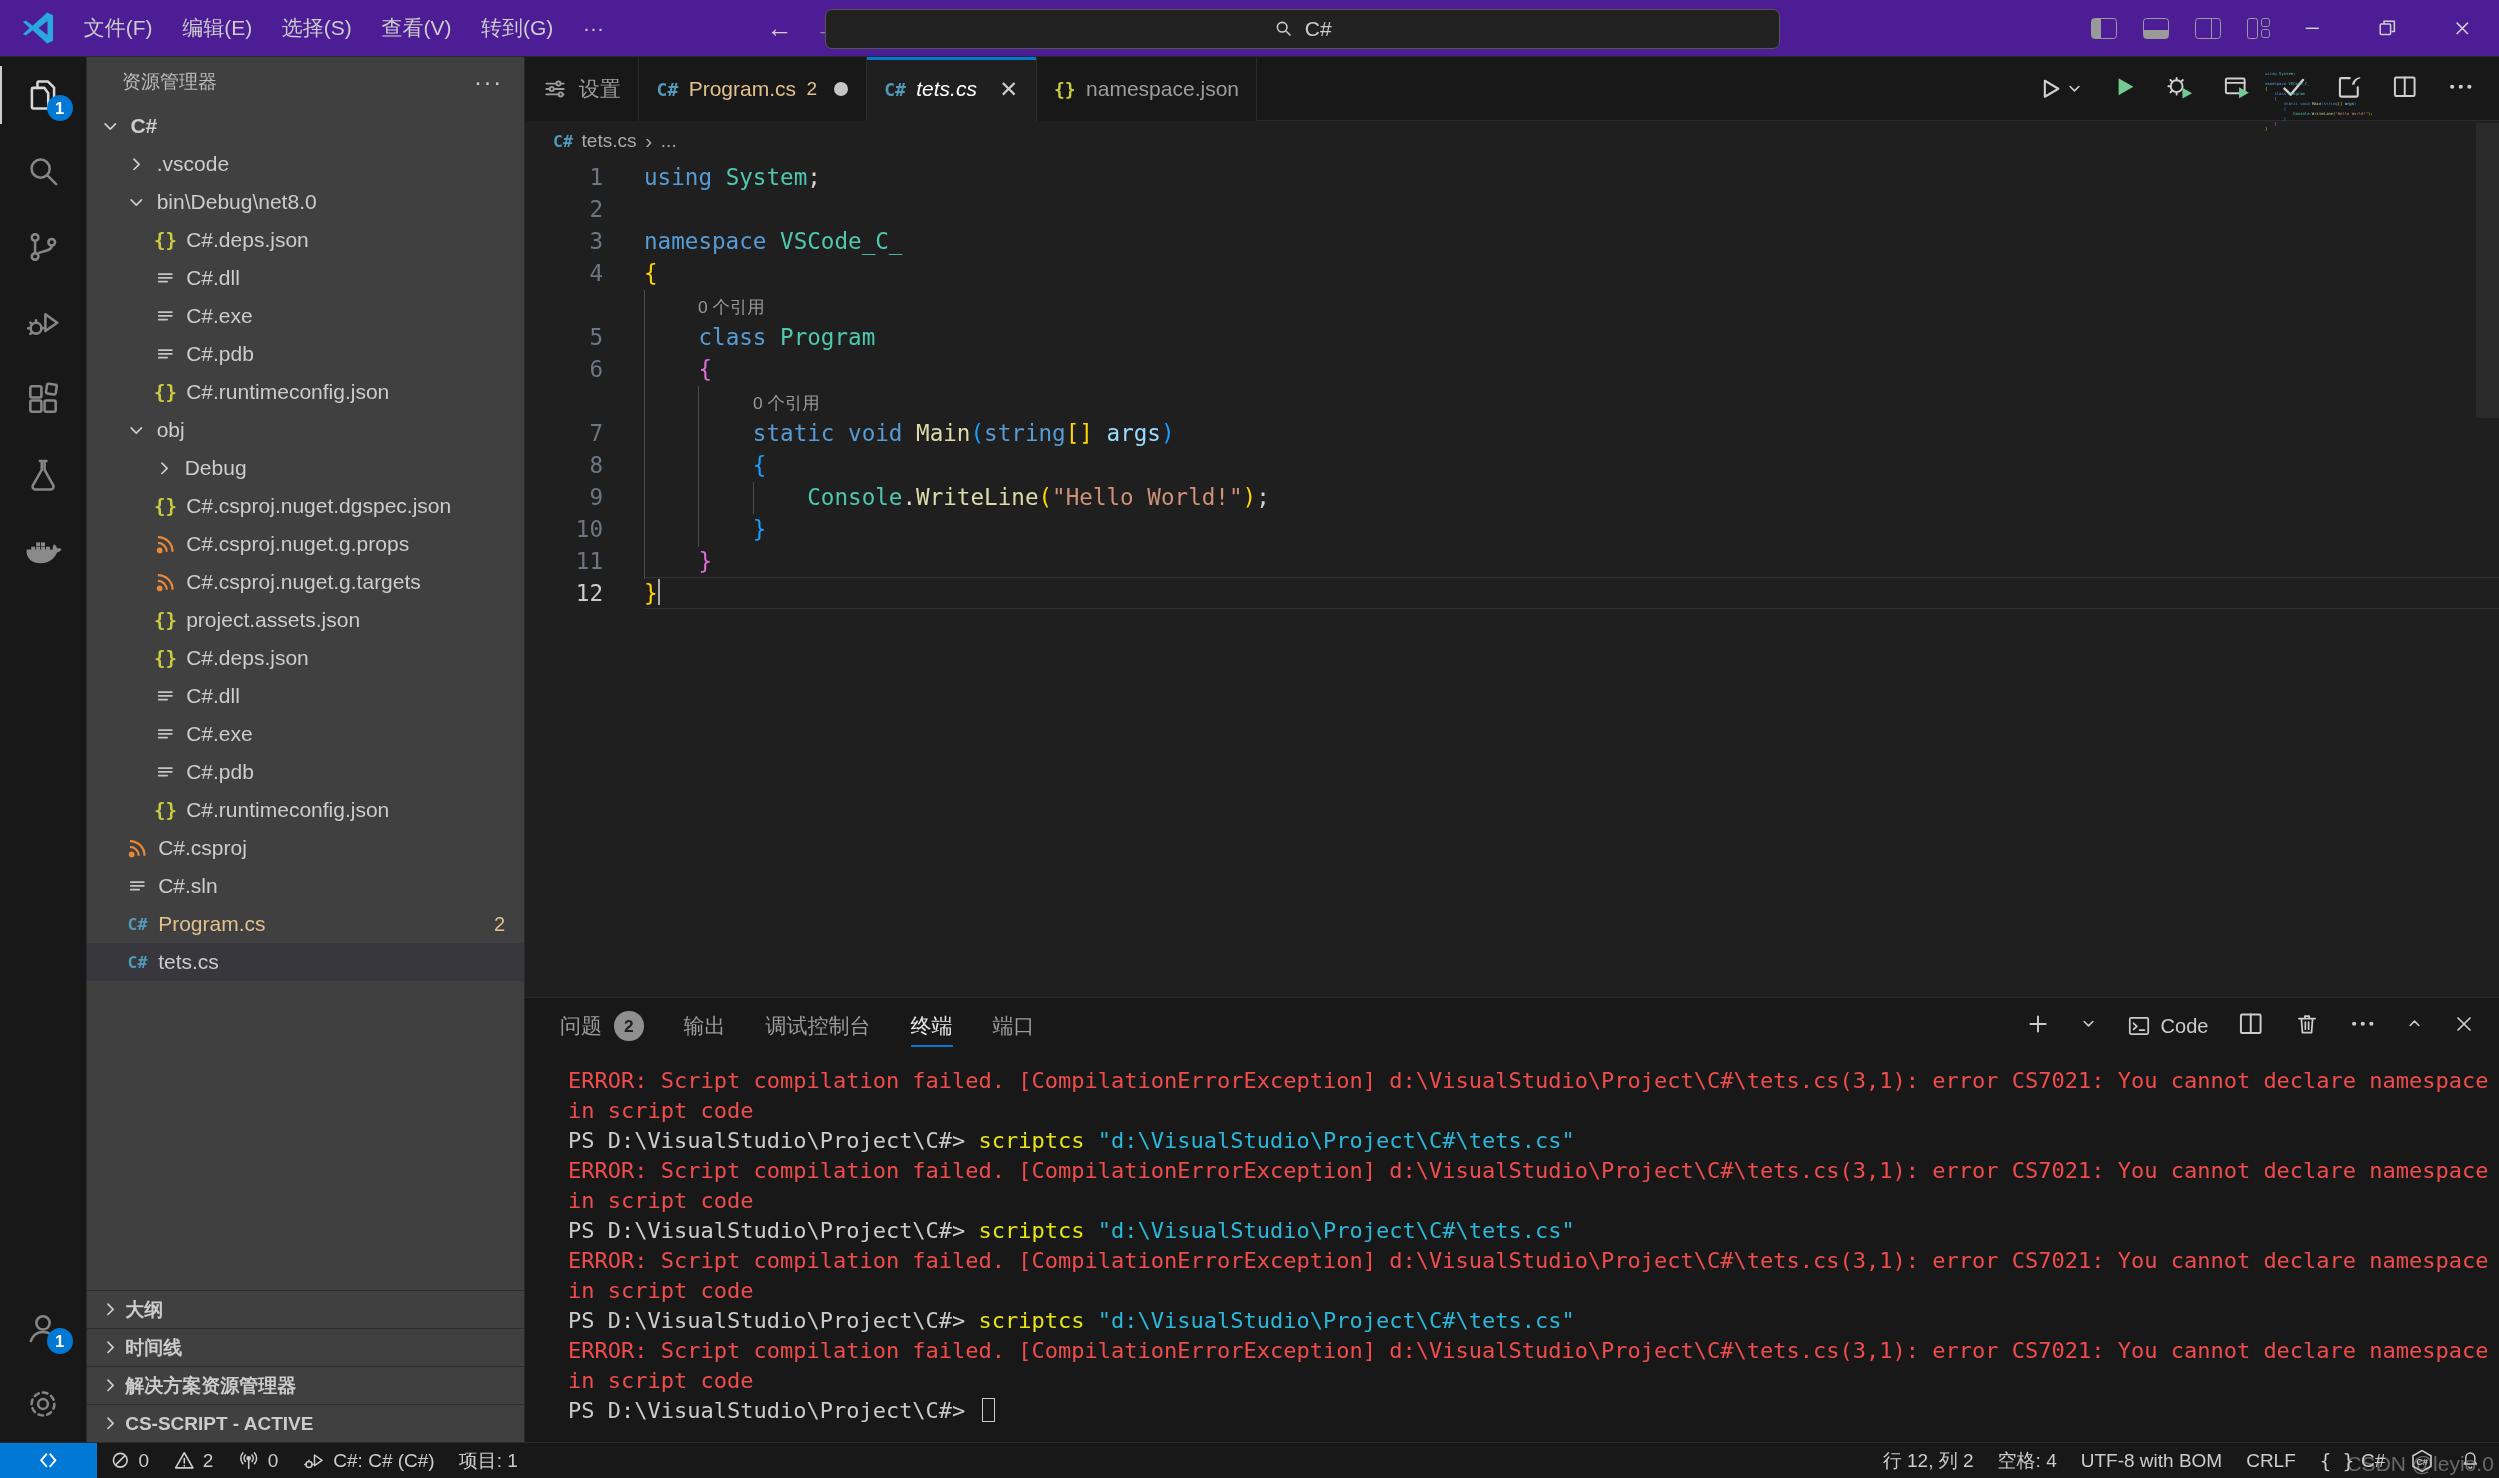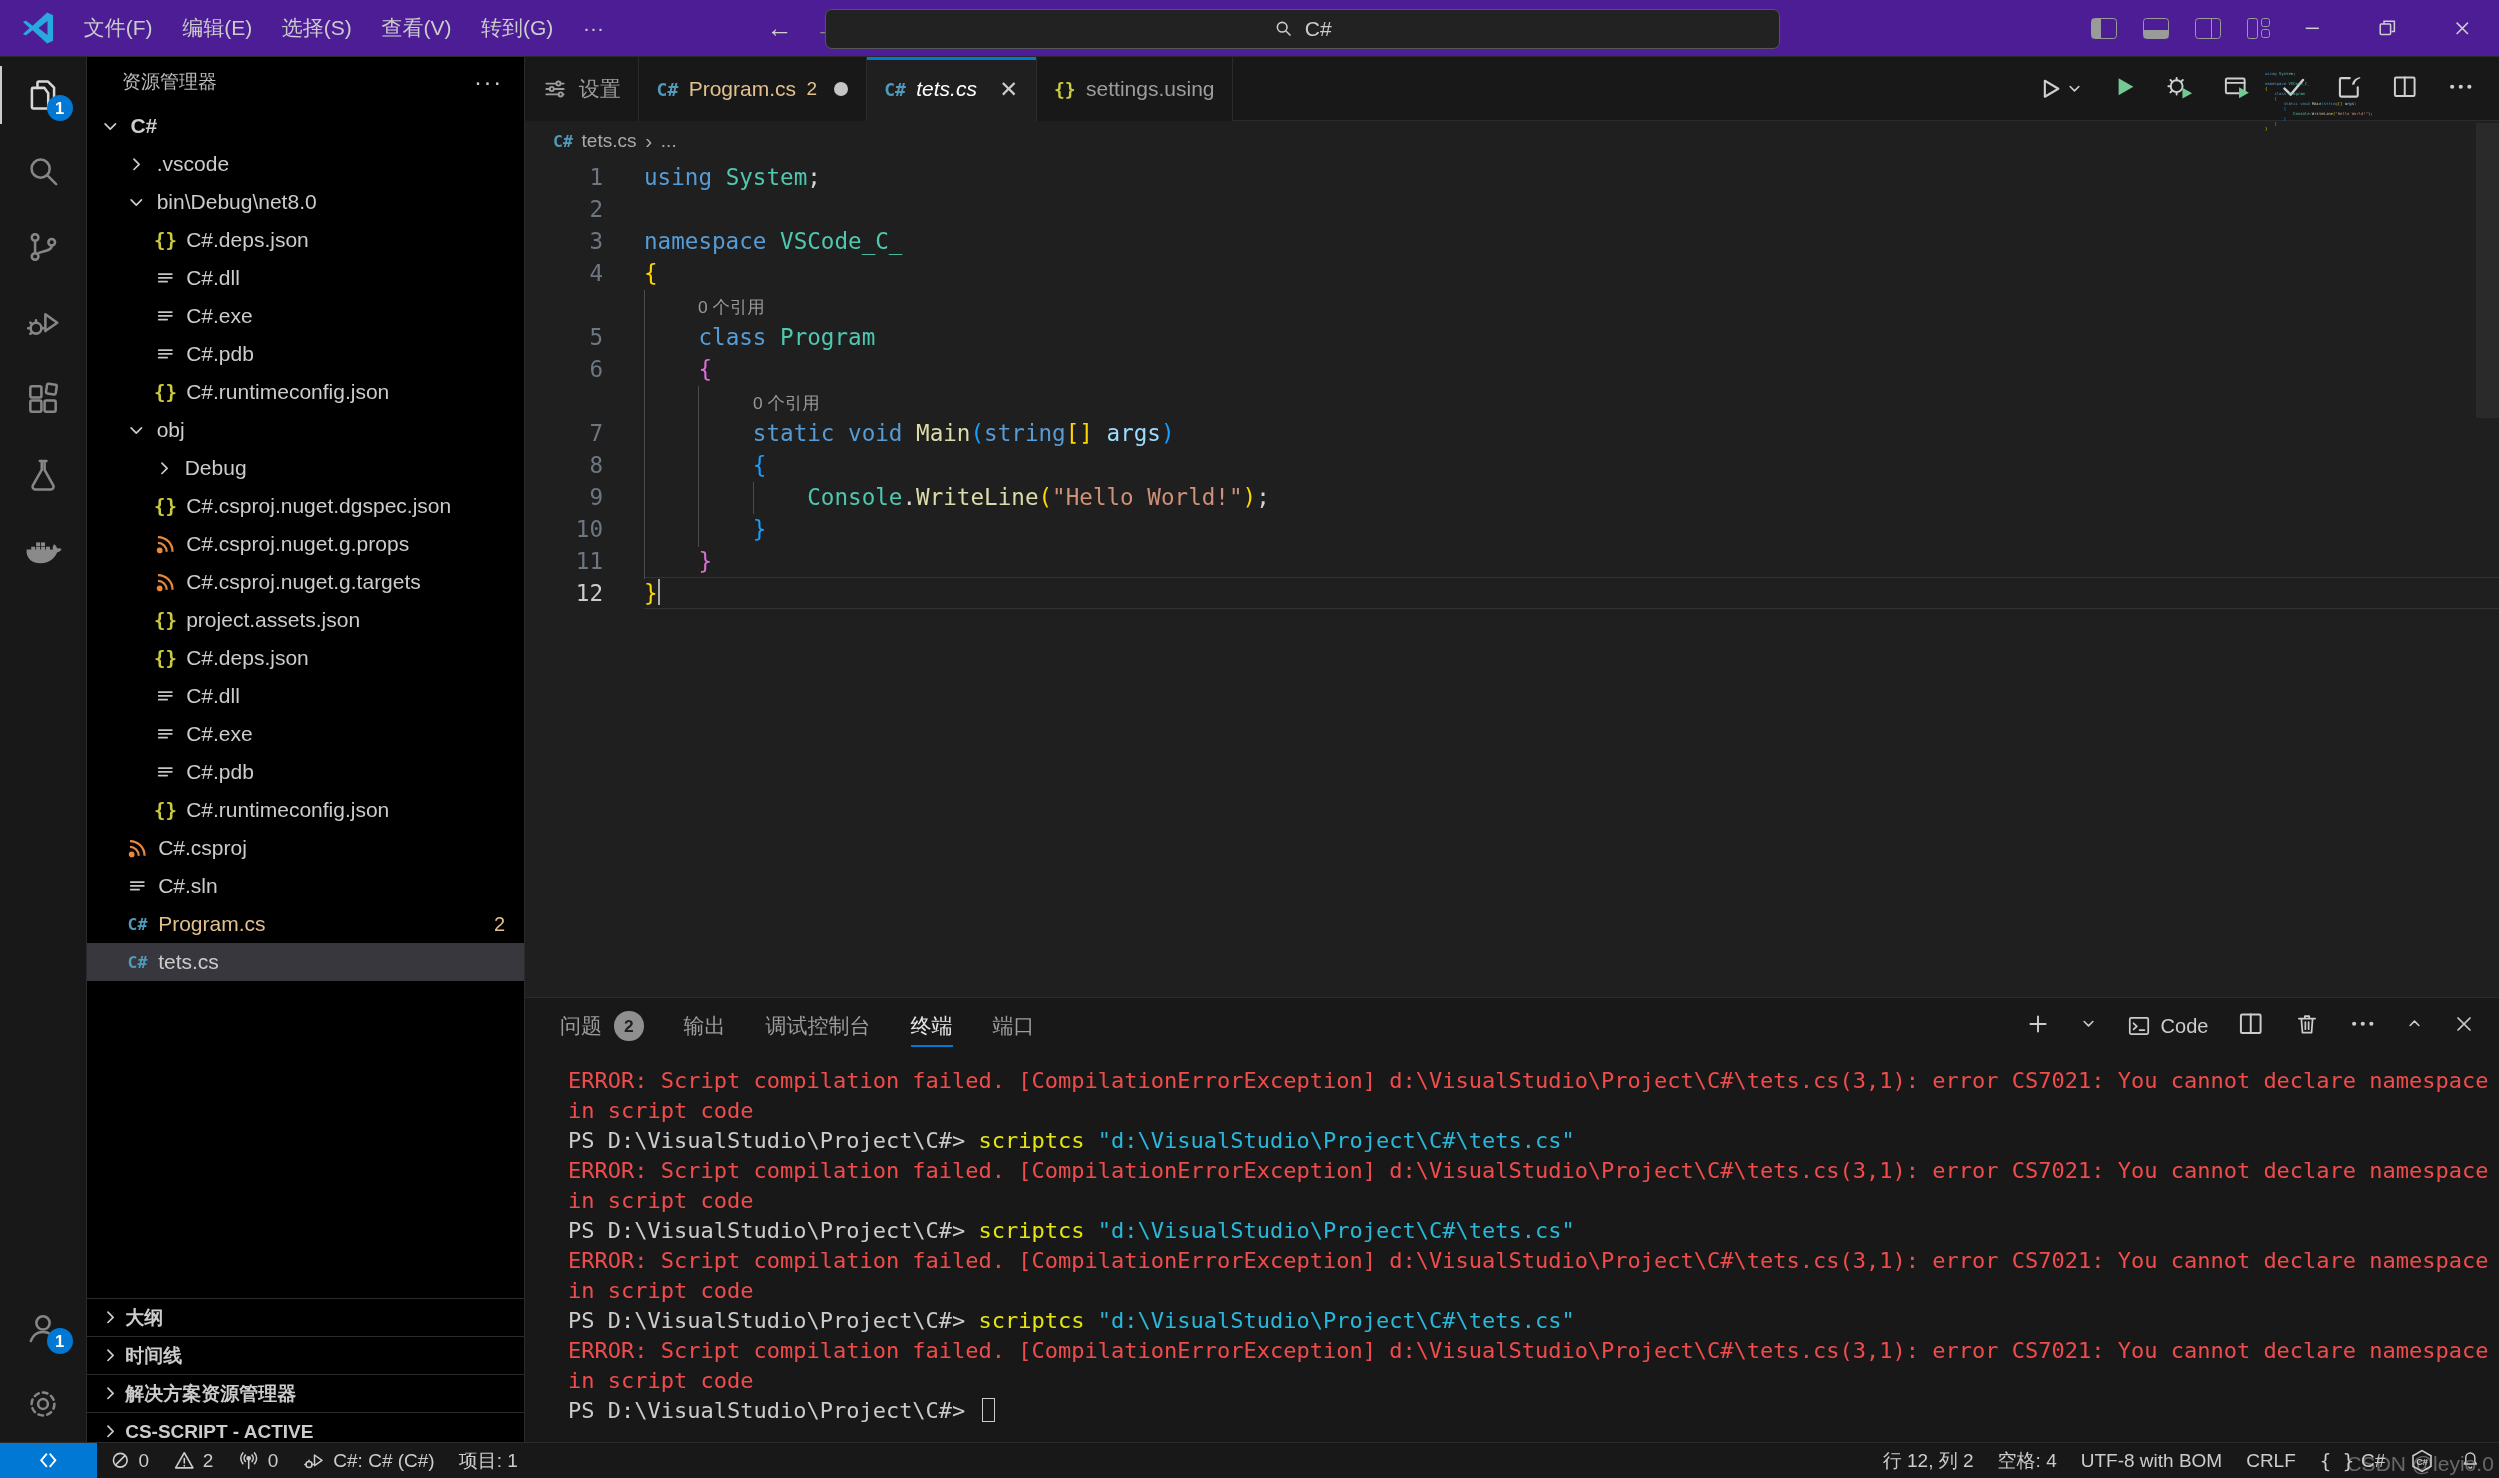--- a/index.html
+++ b/index.html
@@ -31,21 +31,21 @@
   
   #activitybar{position:absolute;left:0;top:57px;width:87px;bottom:36px;background:#181818;
     border-right:0.9px solid #2b2b2b;display:flex;flex-direction:column;align-items:center}
   .act{width:87px;height:76px;display:flex;align-items:center;justify-content:center;color:#868686;position:relative}
   .act.active{color:#d7d7d7}
   .act.active::before{content:"";position:absolute;left:0;top:8.7px;bottom:8.7px;width:2.6px;background:#cccccc}
   .act .badge{position:absolute;right:14px;bottom:12px;min-width:26px;height:26px;border-radius:13px;
     background:#0078d4;color:#fff;font-size:16.5px;display:flex;align-items:center;justify-content:center;font-weight:bold}
   #activity-bottom{margin-top:auto;width:100%;display:flex;flex-direction:column;align-items:center}
   
-  #sidebar{position:absolute;left:87px;top:57px;width:438px;bottom:28px;background:#000000;
+  #sidebar{position:absolute;left:87px;top:57px;width:438px;bottom:36px;background:#404040;
     border-right:0.9px solid #2b2b2b;overflow:hidden}
   #sidebar-header{height:50px;display:flex;align-items:center;padding:0 21px 0 35px;font-size:19px;color:#bbbbbb}
   #sidebar-header .sp{margin-left:auto;color:#cccccc;font-size:24px;letter-spacing:1.7px}
   #tree{position:absolute;left:0;top:50px;right:0;bottom:153px;overflow:hidden}
   .trow{display:flex;align-items:center;height:38px;font-size:21px;color:#cccccc;white-space:nowrap;cursor:default}
   .trow .tw{width:29.5px;display:inline-flex;justify-content:center;color:#cccccc;flex:none}
   .trow .fic{width:31px;display:inline-flex;justify-content:center;flex:none;font-family:"DejaVu Sans Mono",monospace}
   .trow.root{font-weight:bold;padding-left:8.7px}
   .trow.selected{background:#37373d}
   .trow .lbl{margin-left:5.2px}
@@ -457,21 +457,21 @@
 
    </div>
       <div class="tab active">
      <span class="ticon" style="color:#519ABA">C#</span>
      <span style="font-style:italic;">tets.cs</span>
 
      <span class="closex">✕</span>
    </div>
       <div class="tab ">
      <span class="ticon" style="color:#CBCB41">{}</span>
-     <span style="">settings.using</span>
+     <span style="">namespace.json</span>
 
    </div>
       <div id="editor-actions">
      <span style="display:inline-flex;align-items:center">
           <span class="ic ">
             <svg width="29.5" height="29.5" viewBox="0 0 24 24" fill="none" stroke="currentColor" stroke-width="1.7" stroke-linecap="round" stroke-linejoin="round">
               <path d="M8 5.5 19 12 8 18.5z"></path>
             </svg>
           </span>
           <span class="ic ">

